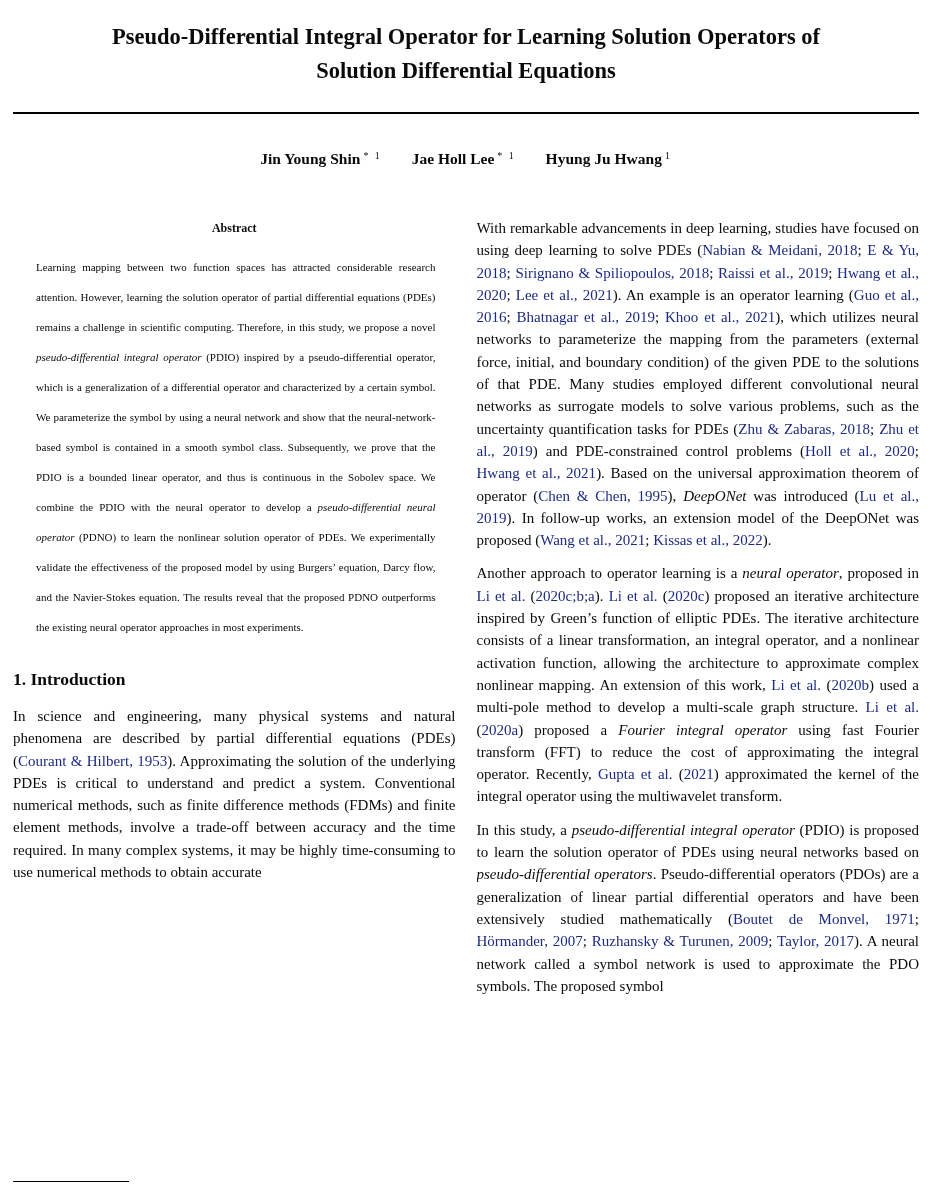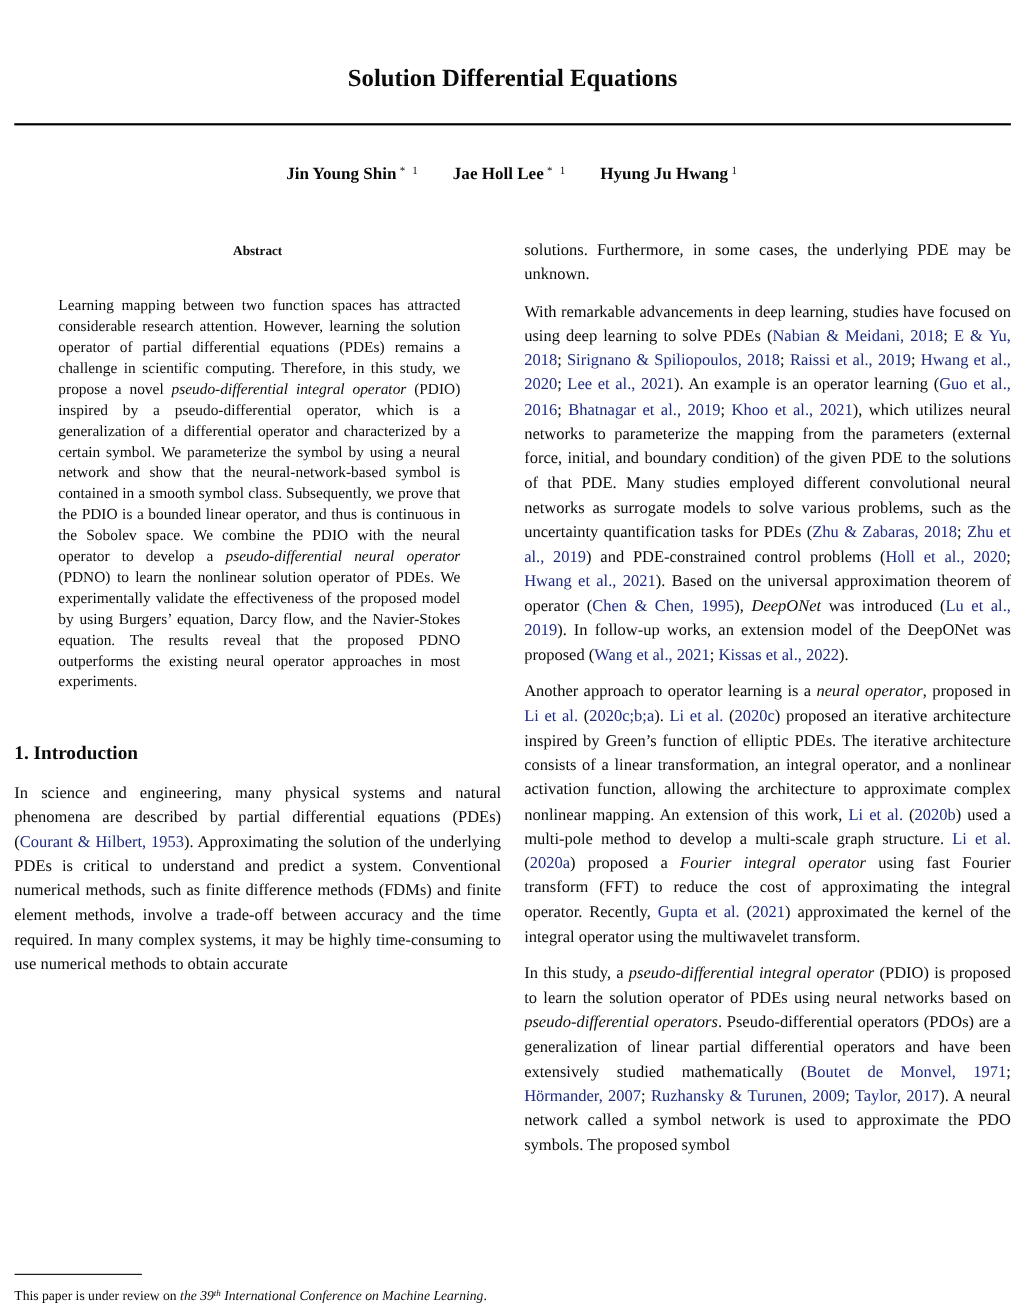--- a/index.html
+++ b/index.html
@@ -60,24 +60,24 @@
   .col-left { display: flex; flex-direction: column; }
   
   .abstract-heading {
     text-align: center;
     font-weight: bold;
     font-size: 12px;
     line-height: 22px;
     margin: 0 0 13px 0;
   }
   .abstract-body {
-    margin: 17px;
+    margin: 0;
     padding: 0 20px 0 23px;
-    font-size: 14px;
-    line-height: 19px;
+    font-size: 11px;
+    line-height: 30px;
     text-align: justify;
     hyphens: auto;
   }
   
   .section-heading {
     font-weight: bold;
     font-size: 17.5px;
     line-height: 22px;
     margin: 26px 0 15px 0;
   }
@@ -113,21 +113,21 @@
   .seg-c { color: var(--cite); }
   .seg-sup { font-size: 66%; position: relative; top: -0.45em; }
   .seg-isup { font-size: 66%; position: relative; top: -0.45em; font-style: italic; }
 </style>
 </head>
 <body>
 
 <div class="page">
 
   <h1 class="title">
-    <br>
+    <span>Pseudo-Differential Integral Operator for Learning Solution Operators of</span><br>
     <span>Solution Differential Equations</span>
   </h1>
 
   <hr class="title-rule">
 
   <div class="authors">
     <span class="author">
       <span>Jin Young Shin</span><span class="a-sup">* 1</span>
     </span>
     <span class="author">
@@ -142,25 +142,23 @@
 
     <div class="col col-left">
       <h2 class="abstract-heading">Abstract</h2>
       <p class="abstract-body"><span class="seg-n">Learning mapping between two function spaces has attracted considerable research attention. However, learning the solution operator of partial differential equations (PDEs) remains a challenge in scientific computing. Therefore, in this study, we propose a novel </span><span class="seg-i">pseudo-differential integral operator</span><span class="seg-n"> (PDIO) inspired by a pseudo-differential operator, which is a generalization of a differential operator and characterized by a certain symbol. We parameterize the symbol by using a neural network and show that the neural-network-based symbol is contained in a smooth symbol class. Subsequently, we prove that the PDIO is a bounded linear operator, and thus is continuous in the Sobolev space. We combine the PDIO with the neural operator to develop a </span><span class="seg-i">pseudo-differential neural operator</span><span class="seg-n"> (PDNO) to learn the nonlinear solution operator of PDEs. We experimentally validate the effectiveness of the proposed model by using Burgers’ equation, Darcy flow, and the Navier-Stokes equation. The results reveal that the proposed PDNO outperforms the existing neural operator approaches in most experiments.</span></p>
 
       <h2 class="section-heading">1. Introduction</h2>
       <p class="body-par"><span class="seg-n">In science and engineering, many physical systems and natural phenomena are described by partial differential equations (PDEs) (</span><span class="seg-c">Courant &amp; Hilbert, 1953</span><span class="seg-n">). Approximating the solution of the underlying PDEs is critical to understand and predict a system. Conventional numerical methods, such as finite difference methods (FDMs) and finite element methods, involve a trade-off between accuracy and the time required. In many complex systems, it may be highly time-consuming to use numerical methods to obtain accurate</span></p>
 
       <div class="footnote">
         <hr class="footnote-rule">
-        <p class="fn-review"><span class="seg-n">This paper is under review on </span><span class="seg-i">the 39</span><span class="seg-isup">th</span><span class="seg-i"> International Conference on Machine Learning</span><span class="seg-n">.</span></p>
       </div>
     </div>
 
     <div class="col col-right">
-      <p class="body-par"><span class="seg-n">solutions. Furthermore, in some cases, the underlying PDE may be unknown.</span></p>
       <p class="body-par"><span class="seg-n">With remarkable advancements in deep learning, studies have focused on using deep learning to solve PDEs (</span><span class="seg-c">Nabian &amp; Meidani, 2018</span><span class="seg-n">; </span><span class="seg-c">E &amp; Yu, 2018</span><span class="seg-n">; </span><span class="seg-c">Sirignano &amp; Spiliopoulos, 2018</span><span class="seg-n">; </span><span class="seg-c">Raissi et al., 2019</span><span class="seg-n">; </span><span class="seg-c">Hwang et al., 2020</span><span class="seg-n">; </span><span class="seg-c">Lee et al., 2021</span><span class="seg-n">). An example is an operator learning (</span><span class="seg-c">Guo et al., 2016</span><span class="seg-n">; </span><span class="seg-c">Bhatnagar et al., 2019</span><span class="seg-n">; </span><span class="seg-c">Khoo et al., 2021</span><span class="seg-n">), which utilizes neural networks to parameterize the mapping from the parameters (external force, initial, and boundary condition) of the given PDE to the solutions of that PDE. Many studies employed different convolutional neural networks as surrogate models to solve various problems, such as the uncertainty quantification tasks for PDEs (</span><span class="seg-c">Zhu &amp; Zabaras, 2018</span><span class="seg-n">; </span><span class="seg-c">Zhu et al., 2019</span><span class="seg-n">) and PDE-constrained control problems (</span><span class="seg-c">Holl et al., 2020</span><span class="seg-n">; </span><span class="seg-c">Hwang et al., 2021</span><span class="seg-n">). Based on the universal approximation theorem of operator (</span><span class="seg-c">Chen &amp; Chen, 1995</span><span class="seg-n">), </span><span class="seg-i">DeepONet</span><span class="seg-n"> was introduced (</span><span class="seg-c">Lu et al., 2019</span><span class="seg-n">). In follow-up works, an extension model of the DeepONet was proposed (</span><span class="seg-c">Wang et al., 2021</span><span class="seg-n">; </span><span class="seg-c">Kissas et al., 2022</span><span class="seg-n">).</span></p>
       <p class="body-par"><span class="seg-n">Another approach to operator learning is a </span><span class="seg-i">neural operator</span><span class="seg-n">, proposed in </span><span class="seg-c">Li et al.</span><span class="seg-n"> (</span><span class="seg-c">2020c;b;a</span><span class="seg-n">). </span><span class="seg-c">Li et al.</span><span class="seg-n"> (</span><span class="seg-c">2020c</span><span class="seg-n">) proposed an iterative architecture inspired by Green’s function of elliptic PDEs. The iterative architecture consists of a linear transformation, an integral operator, and a nonlinear activation function, allowing the architecture to approximate complex nonlinear mapping. An extension of this work, </span><span class="seg-c">Li et al.</span><span class="seg-n"> (</span><span class="seg-c">2020b</span><span class="seg-n">) used a multi-pole method to develop a multi-scale graph structure. </span><span class="seg-c">Li et al.</span><span class="seg-n"> (</span><span class="seg-c">2020a</span><span class="seg-n">) proposed a </span><span class="seg-i">Fourier integral operator</span><span class="seg-n"> using fast Fourier transform (FFT) to reduce the cost of approximating the integral operator. Recently, </span><span class="seg-c">Gupta et al.</span><span class="seg-n"> (</span><span class="seg-c">2021</span><span class="seg-n">) approximated the kernel of the integral operator using the multiwavelet transform.</span></p>
       <p class="body-par"><span class="seg-n">In this study, a </span><span class="seg-i">pseudo-differential integral operator</span><span class="seg-n"> (PDIO) is proposed to learn the solution operator of PDEs using neural networks based on </span><span class="seg-i">pseudo-differential operators</span><span class="seg-n">. Pseudo-differential operators (PDOs) are a generalization of linear partial differential operators and have been extensively studied mathematically (</span><span class="seg-c">Boutet de Monvel, 1971</span><span class="seg-n">; </span><span class="seg-c">Hörmander, 2007</span><span class="seg-n">; </span><span class="seg-c">Ruzhansky &amp; Turunen, 2009</span><span class="seg-n">; </span><span class="seg-c">Taylor, 2017</span><span class="seg-n">). A neural network called a symbol network is used to approximate the PDO symbols. The proposed symbol</span></p>
     </div>
 
   </div>
 </div>
 
 </body></html>

